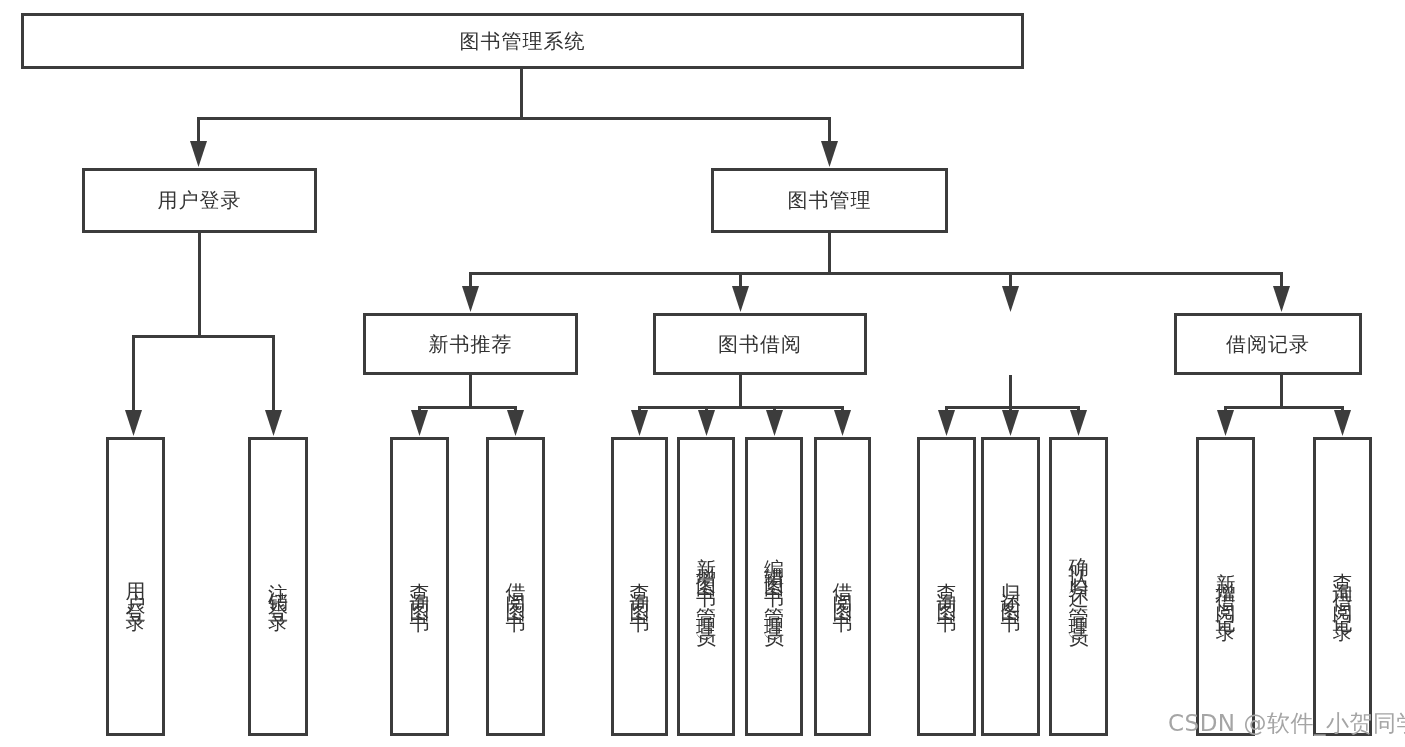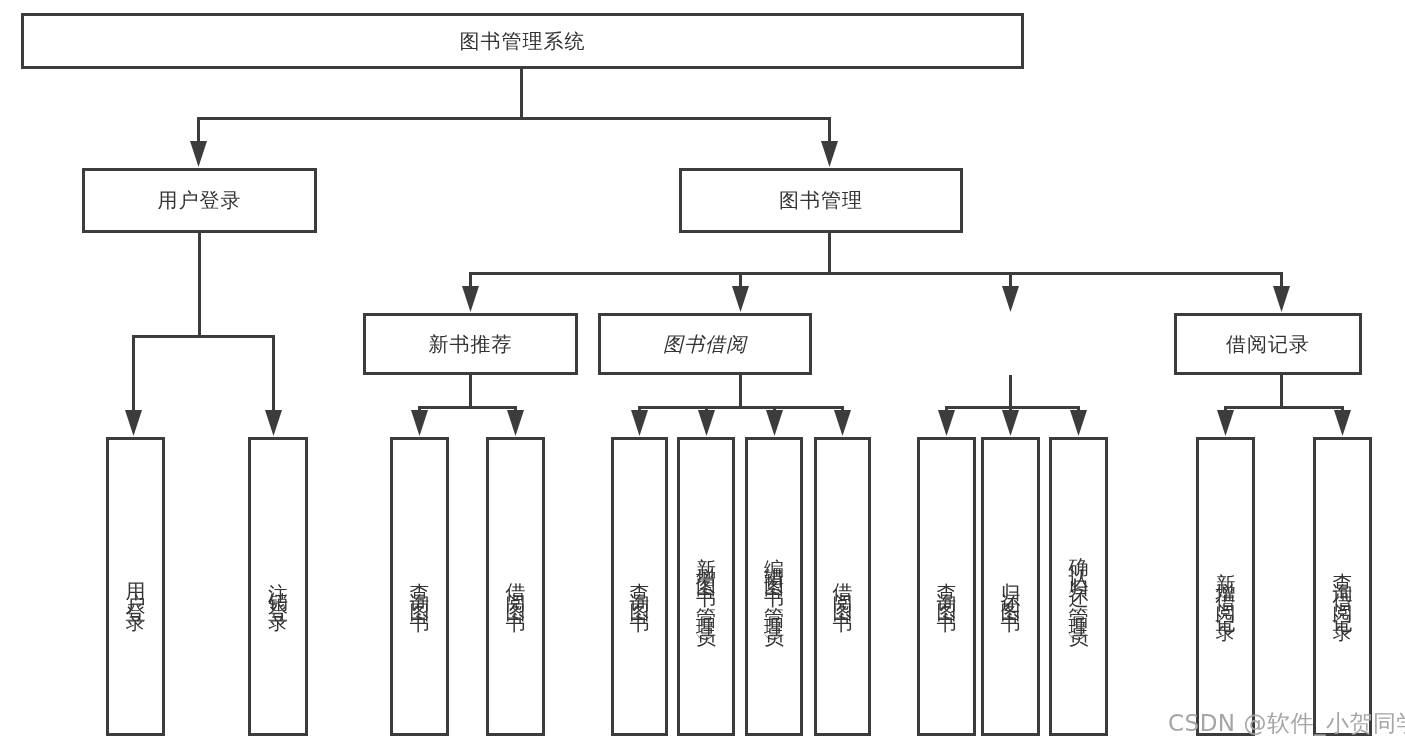--- a/index.html
+++ b/index.html
@@ -113,28 +113,28 @@
     </g>
   </svg>
 
   <div class="node hbox" style="left:21px; top:13px; width:1003px; height:56px;">
     <span>图书管理系统</span>
   </div>
 
   <div class="node hbox" style="left:82px; top:168px; width:235px; height:65px;">
     <span>用户登录</span>
   </div>
-  <div class="node hbox" style="left:679px; top:168px; width:284px; height:65px;">
+  <div class="node hbox" style="left:711px; top:168px; width:237px; height:65px;">
     <span>图书管理</span>
   </div>
 
   <div class="node hbox" style="left:363px; top:313px; width:215px; height:62px;">
     <span>新书推荐</span>
   </div>
-  <div class="node hbox" style="left:598px; top:313px; width:214px; height:62px;font-style:italic;">
+  <div class="node hbox" style="left:653px; top:313px; width:214px; height:62px;">
     <span>图书借阅</span>
   </div>
   <div class="node hbox" style="left:1174px; top:313px; width:188px; height:62px;">
     <span>借阅记录</span>
   </div>
 
   <div class="node vbox" style="left:106px; top:437px; width:59px; height:299px;">
     <span>用户登录</span>
   </div>
   <div class="node vbox" style="left:248px; top:437px; width:60px; height:299px;">

